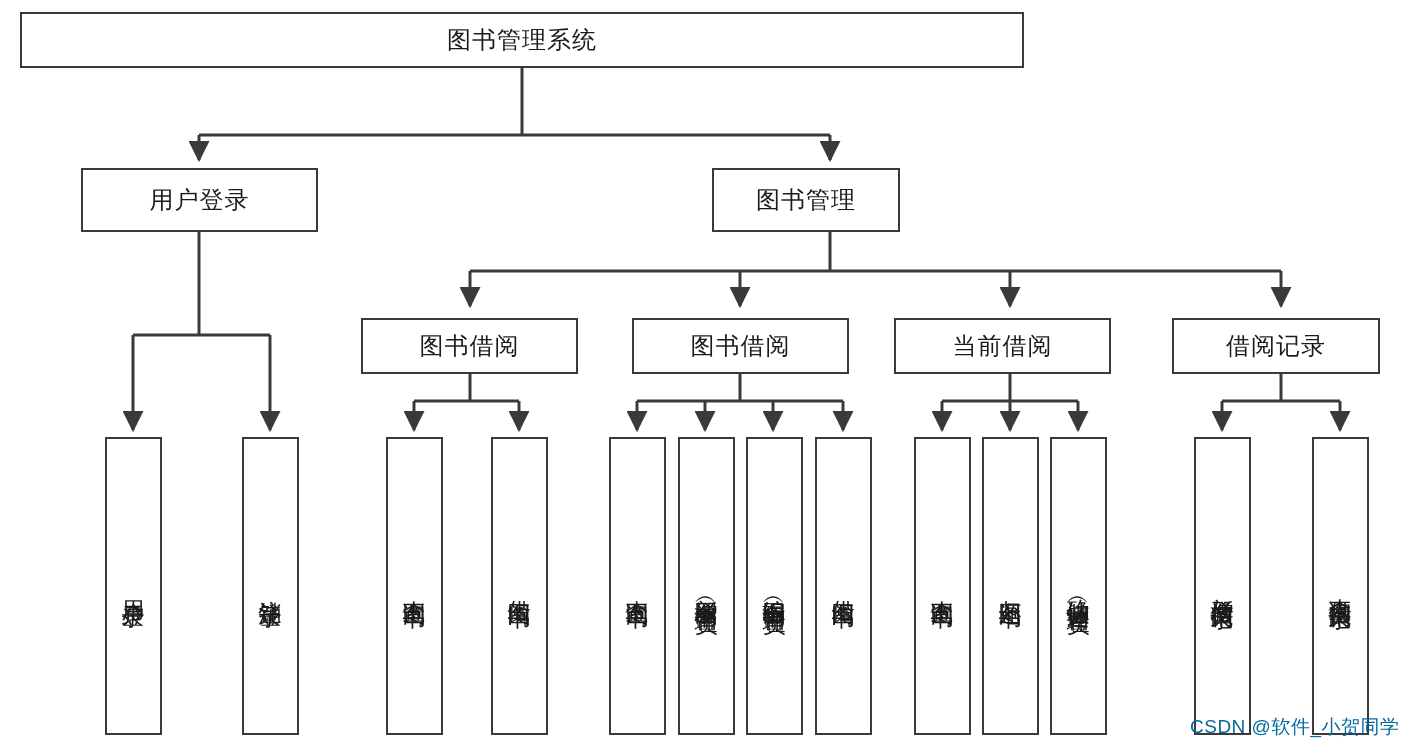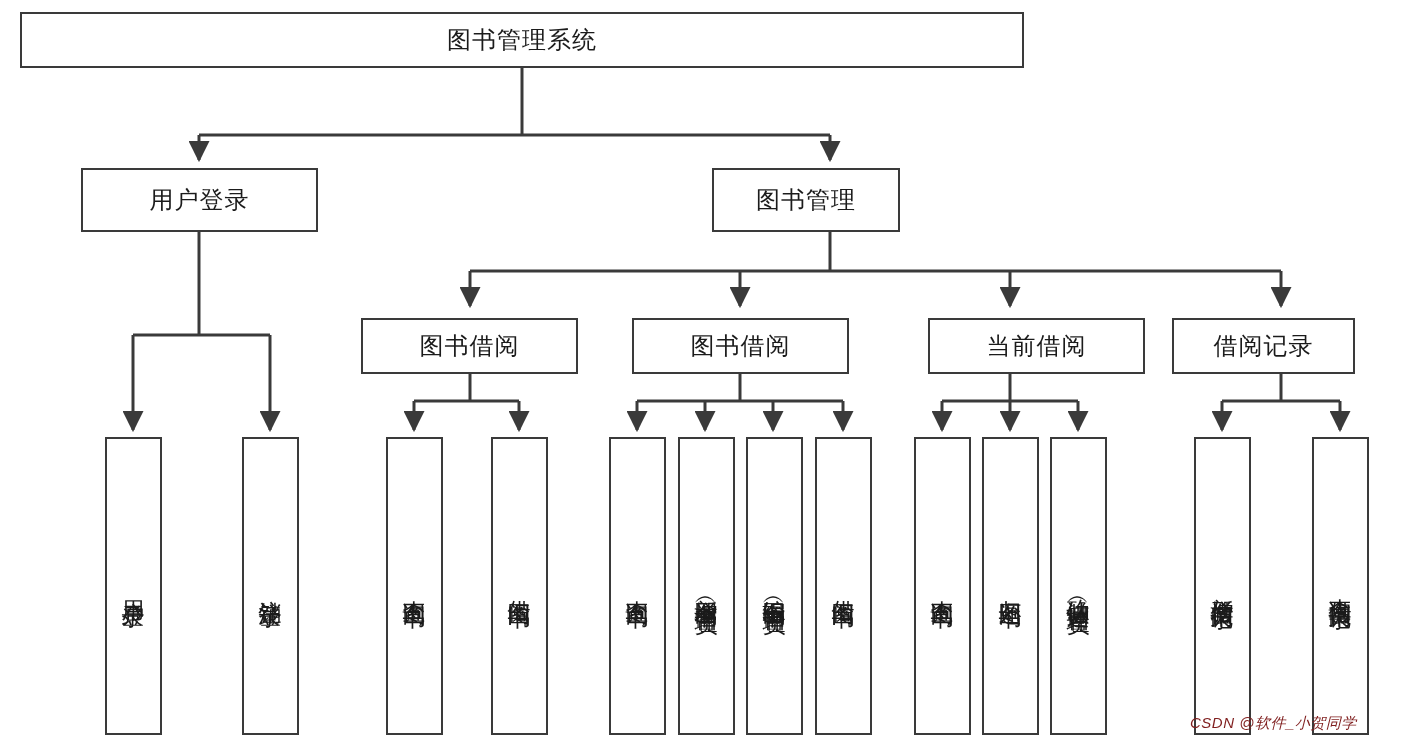--- a/index.html
+++ b/index.html
@@ -58,25 +58,24 @@
     display: flex;
     align-items: center;
     justify-content: center;
   }
   .node.v.top .label {
     align-items: flex-start;
     padding-top: 4px;
   }
   .watermark {
     position: absolute;
-    font-size: 15px;
-    color: #7f1d1d;
+    font-size: 19px;
+    color: #0369a1;
     white-space: nowrap;
     letter-spacing: 0.5px;
-    font-style: italic;
   }
 </style>
 </head>
 <body>
 
 <div id="canvas">
 
   <svg class="wires" viewBox="0 0 1405 747" xmlns="http://www.w3.org/2000/svg">
     <defs>
       <marker id="arrow" viewBox="0 0 10 10" refX="9" refY="5" markerWidth="7" markerHeight="7" orient="auto-start-reverse">
@@ -137,24 +136,24 @@
   <div class="node h" style="left:712px; top:168px; width:188px; height:64px;">
     <span class="label">图书管理</span>
   </div>
 
   <div class="node h" style="left:361px; top:318px; width:217px; height:56px;">
     <span class="label">图书借阅</span>
   </div>
   <div class="node h" style="left:632px; top:318px; width:217px; height:56px;text-align:center;">
     <span class="label">图书借阅</span>
   </div>
-  <div class="node h" style="left:928px; top:318px; width:217px; height:56px;">
+  <div class="node h" style="left:894px; top:318px; width:217px; height:56px;">
     <span class="label">当前借阅</span>
   </div>
-  <div class="node h" style="left:1172px; top:318px; width:183px; height:56px;">
+  <div class="node h" style="left:1172px; top:318px; width:208px; height:56px;">
     <span class="label">借阅记录</span>
   </div>
 
   <div class="node v" style="left:105px; top:437px; width:57px; height:298px;">
     <span class="label">用户登录</span>
   </div>
   <div class="node v" style="left:242px; top:437px; width:57px; height:298px;">
     <span class="label">注销登录</span>
   </div>
 

